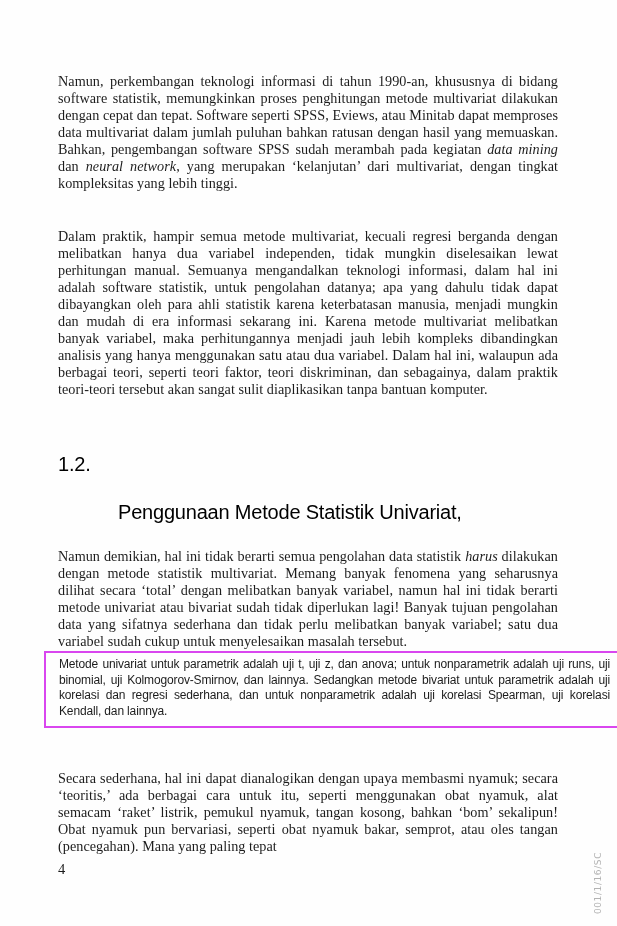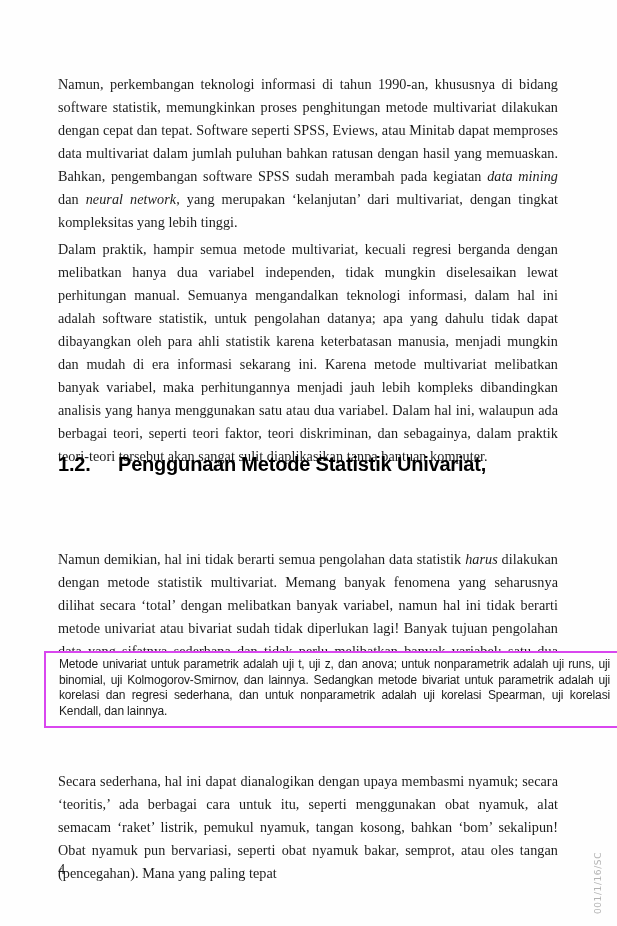--- a/index.html
+++ b/index.html
@@ -10,44 +10,44 @@
     background: #fefefe;
     font-family: "Liberation Serif", serif;
     color: #1c1c1c;
     overflow: hidden;
   }
   .body-par {
     position: absolute;
     left: 58px;
     width: 500px;
     font-size: 14.2px;
-    line-height: 23px;
+    line-height: 17px;
     text-align: justify;
     letter-spacing: 0.05px;
   }
   .body-par em { font-style: italic; }
   .par-1 { top: 59px; }
-  .par-2 { top: 224px; }
+  .par-2 { top: 214px; }
   .par-3 { top: 534px; }
   .par-4 { top: 756px; }
   .heading {
     position: absolute;
     left: 58px;
     top: 448px;
     width: 505px;
     display: flex;
     font-family: "Liberation Sans", sans-serif;
-    font-weight: bold;
+    font-weight: normal;
     font-size: 20px;
     line-height: 33px;
     letter-spacing: -0.2px;
     color: #000000;
   }
   .heading-number { flex: 0 0 60px; }
-  .heading-title span { display: block; }
+  .heading-title span { display: block; margin-top: 48px; }
   .note-box {
     position: absolute;
     left: 44px;
     top: 651px;
     width: 592px;
     box-sizing: border-box;
     border: 2px solid #d946ef;
     padding: 4px 24px 7px 13px;
     font-family: "Liberation Sans", sans-serif;
     font-size: 12px;

